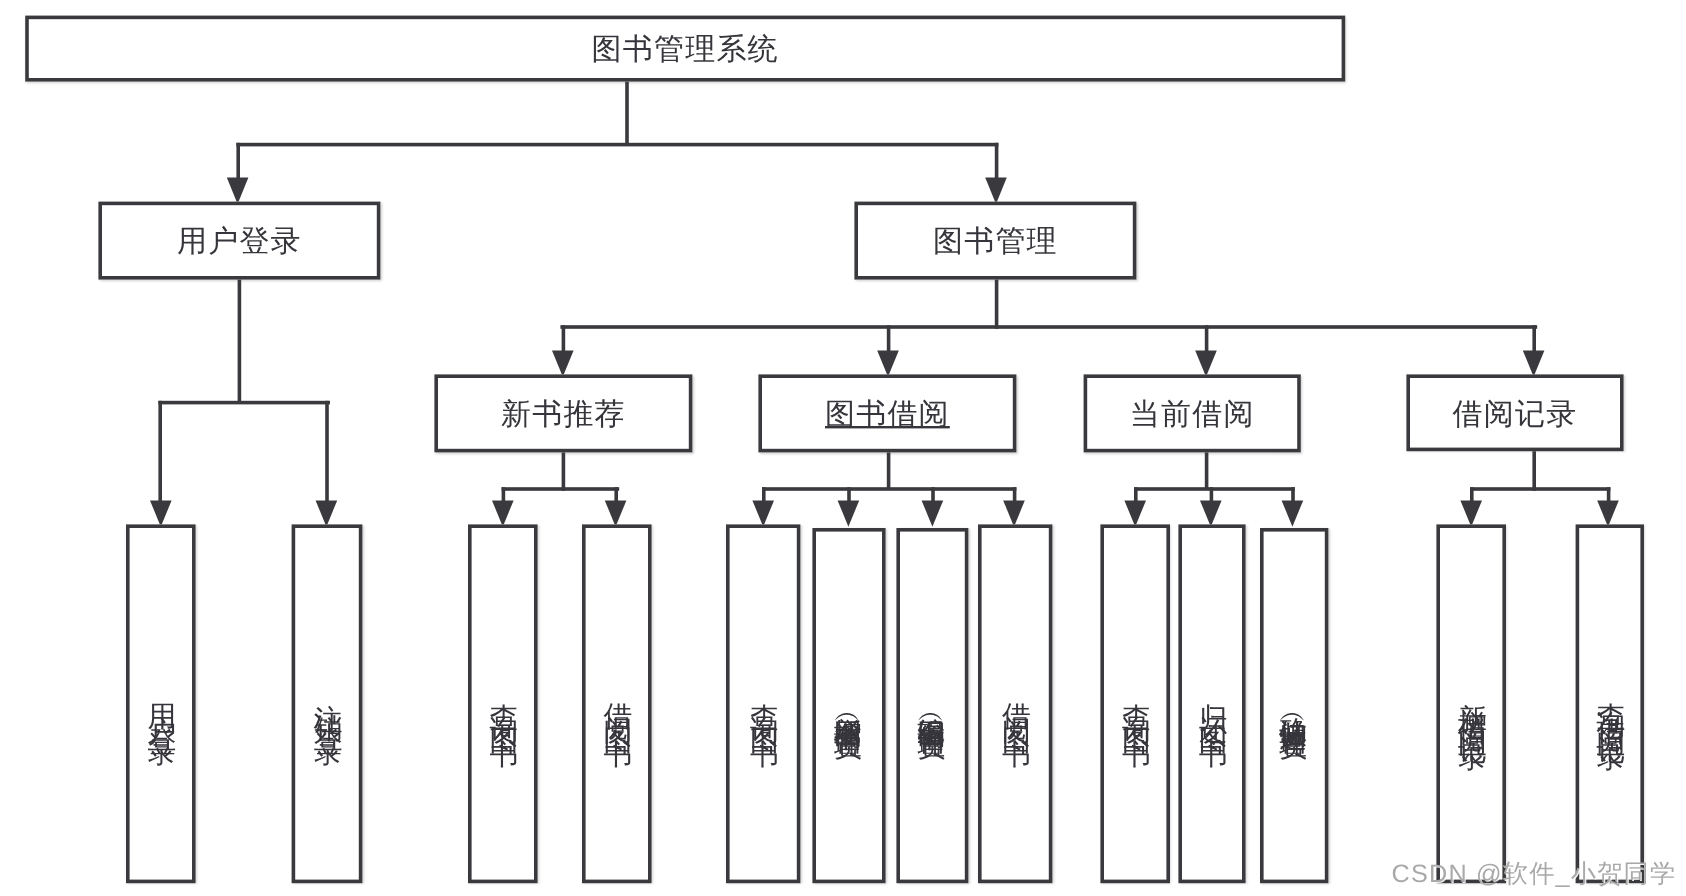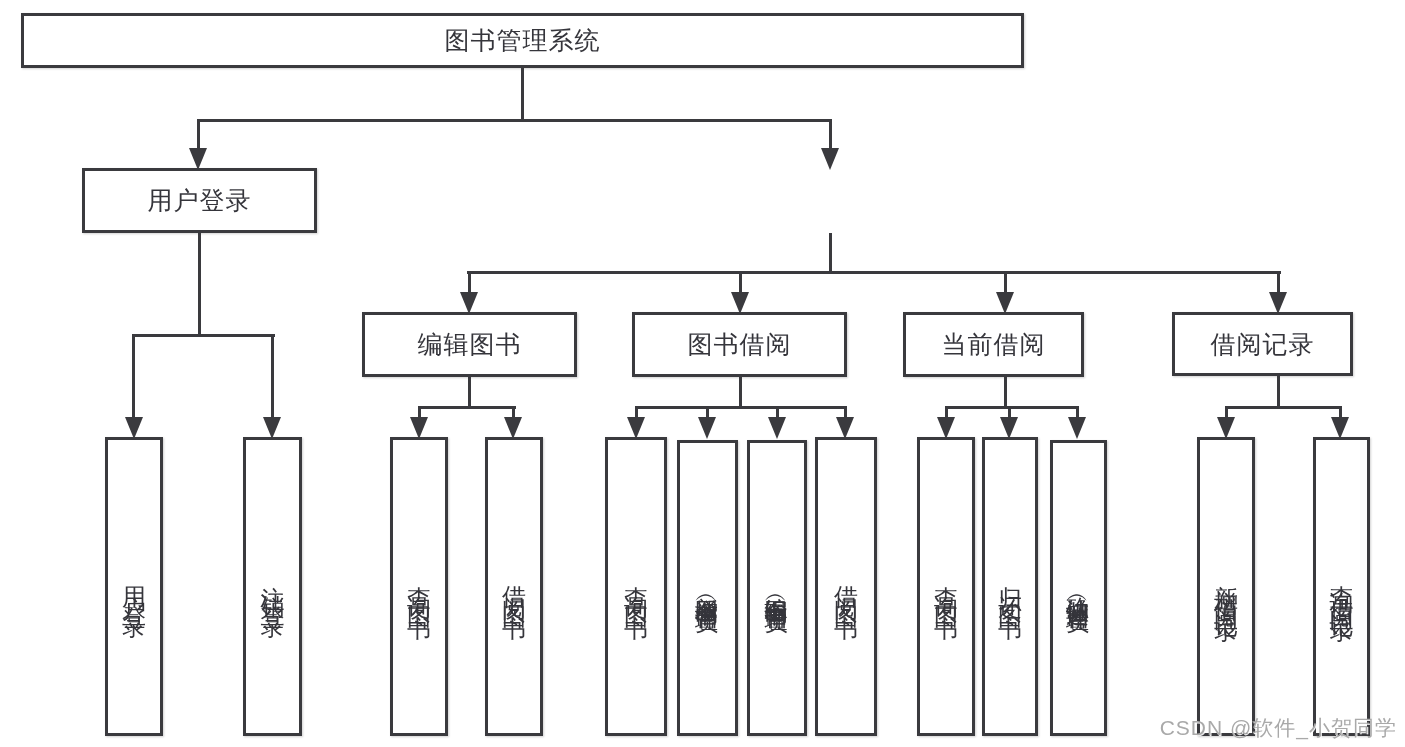--- a/index.html
+++ b/index.html
@@ -59,51 +59,52 @@
     letter-spacing: 1px;
     text-shadow: 1px 1px 0 rgba(255,255,255,0.9);
     white-space: nowrap;
   }
 </style>
 </head>
 <body>
 
 <div class="canvas">
 
-  <div class="node" style="left:21px; top:13px; width:1003px; height:55px;">图书管理系统</div>
+  <div class="node" style="left:21px; top:13px; width:1100px; height:55px;">图书管理系统</div>
 
   <div class="vl" style="left:521px; top:68px; height:53px;"></div>
   <div class="hl" style="left:197px; top:119px; width:635px;"></div>
   <div class="vl" style="left:197px; top:119px; height:34px;"></div>
   <div class="arrow" style="left:189px; top:148px;"></div>
   <div class="vl" style="left:829px; top:119px; height:34px;"></div>
   <div class="arrow" style="left:821px; top:148px;"></div>
 
   <div class="node" style="left:82px; top:168px; width:235px; height:65px;">用户登录</div>
+  <div class="node" style="left:712px; top:168px; width:235px; height:65px;">图书管理</div>
 
   <div class="vl" style="left:198px; top:233px; height:103px;"></div>
   <div class="hl" style="left:132px; top:334px; width:143px;"></div>
   <div class="vl" style="left:132px; top:334px; height:88px;"></div>
   <div class="arrow" style="left:125px; top:417px;"></div>
   <div class="vl" style="left:271px; top:334px; height:88px;"></div>
   <div class="arrow" style="left:263px; top:417px;"></div>
 
   <div class="vl" style="left:829px; top:233px; height:41px;"></div>
   <div class="hl" style="left:467px; top:271px; width:814px;"></div>
   <div class="vl" style="left:468px; top:271px; height:25px;"></div>
   <div class="arrow" style="left:460px; top:292px;"></div>
   <div class="vl" style="left:739px; top:271px; height:25px;"></div>
   <div class="arrow" style="left:731px; top:292px;"></div>
   <div class="vl" style="left:1004px; top:271px; height:25px;"></div>
   <div class="arrow" style="left:996px; top:292px;"></div>
   <div class="vl" style="left:1277px; top:271px; height:25px;"></div>
   <div class="arrow" style="left:1269px; top:292px;"></div>
 
-  <div class="node" style="left:362px; top:312px; width:215px; height:65px;">编辑图书</div>
-  <div class="node" style="left:632px; top:312px; width:215px; height:65px;">图书借阅</div>
+  <div class="node" style="left:362px; top:312px; width:215px; height:65px;">新书推荐</div>
+  <div class="node" style="left:632px; top:312px; width:215px; height:65px;text-decoration:underline;">图书借阅</div>
   <div class="node" style="left:903px; top:312px; width:181px; height:65px;">当前借阅</div>
   <div class="node" style="left:1172px; top:312px; width:181px; height:64px;">借阅记录</div>
 
   <div class="vl" style="left:468px; top:377px; height:32px;"></div>
   <div class="hl" style="left:418px; top:406px; width:98px;"></div>
   <div class="vl" style="left:418px; top:406px; height:14px;"></div>
   <div class="arrow" style="left:410px; top:417px;"></div>
   <div class="vl" style="left:512px; top:406px; height:14px;"></div>
   <div class="arrow" style="left:504px; top:417px;"></div>
 

